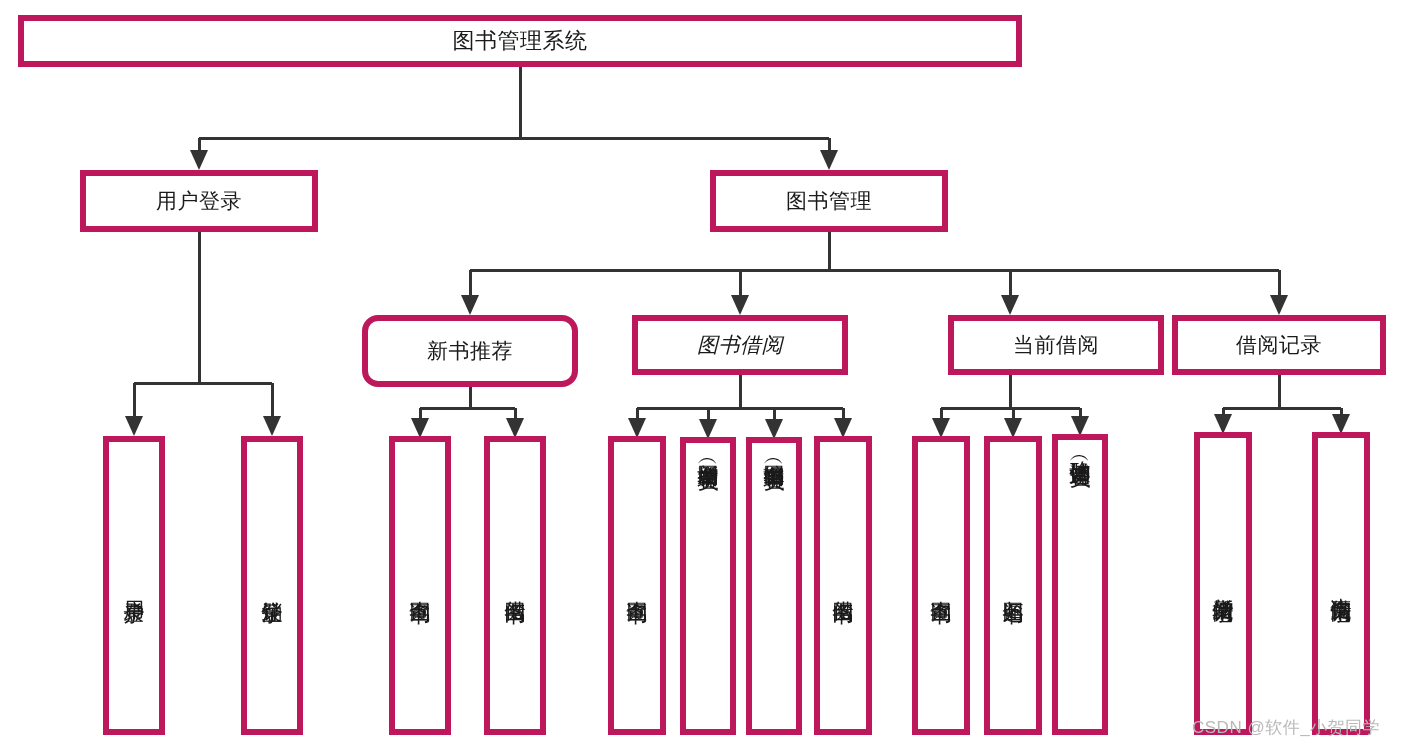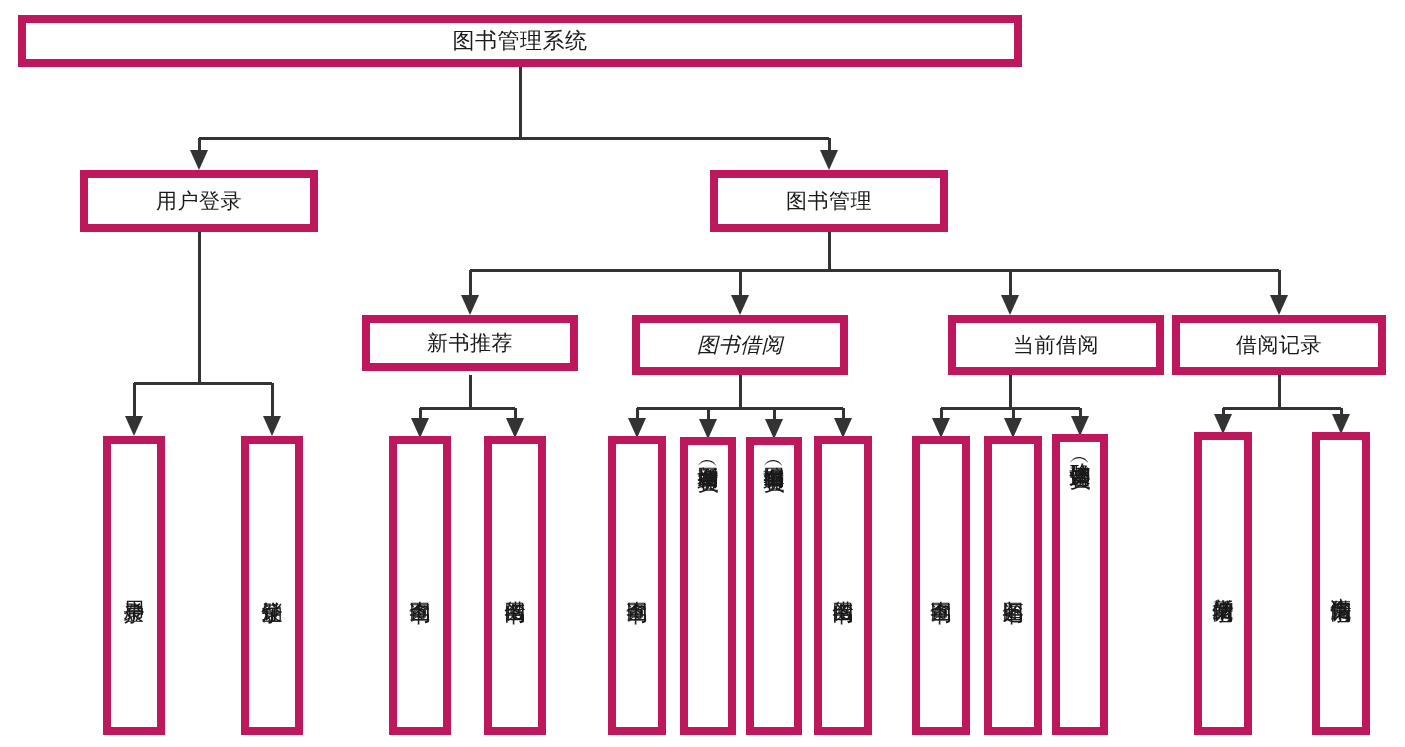--- a/index.html
+++ b/index.html
@@ -22,21 +22,21 @@
     position: absolute;
     left: 0;
     top: 0;
     width: 1405px;
     height: 747px;
     pointer-events: none;
   }
   .node {
     position: absolute;
     box-sizing: border-box;
-    border: 8px solid #be185d;
+    border: 6px solid #be185d;
     background: #ffffff;
     display: flex;
     align-items: center;
     justify-content: center;
     color: #1a1a1a;
   }
   .node .lbl {
     display: block;
     text-align: center;
     line-height: 1.18;
@@ -136,21 +136,21 @@
   <div id="nodes">
       <div class="node root horiz" style="left: 18px; top: 15px; width: 1004px; height: 52px;">
         <span class="lbl">图书管理系统</span>
       </div>
       <div class="node lvl2 horiz" style="left: 80px; top: 170px; width: 238px; height: 62px;">
         <span class="lbl">用户登录</span>
       </div>
       <div class="node lvl2 horiz" style="left: 710px; top: 170px; width: 238px; height: 62px;">
         <span class="lbl">图书管理</span>
       </div>
-      <div class="node lvl3 horiz" style="left: 362px; top: 315px; width: 216px; height: 56px;">
+      <div class="node lvl3 horiz" style="left: 362px; top: 315px; width: 216px; height: 72px; border-radius: 16px;">
         <span class="lbl">新书推荐</span>
       </div>
       <div class="node lvl3 horiz" style="left: 632px; top: 315px; width: 216px; height: 60px; font-style: italic;">
         <span class="lbl">图书借阅</span>
       </div>
       <div class="node lvl3 horiz" style="left: 902px; top: 315px; width: 216px; height: 60px; margin-left: 46px;">
         <span class="lbl">当前借阅</span>
       </div>
       <div class="node lvl3 horiz" style="left: 1172px; top: 315px; width: 214px; height: 60px;">
         <span class="lbl">借阅记录</span>
@@ -188,13 +188,14 @@
       <div class="node leaf vert" style="left: 1052px; top: 434px; width: 56px; height: 301px;">
         <span class="lbl">确认归还（管理员）</span>
       </div>
       <div class="node leaf vert centered" style="left: 1194px; top: 432px; width: 58px; height: 303px;">
         <span class="lbl">新增借阅记录</span>
       </div>
       <div class="node leaf vert centered" style="left: 1312px; top: 432px; width: 58px; height: 303px;">
         <span class="lbl">查询借阅记录</span>
       </div>
     </div>
+  <div class="watermark" style="left: 1192px; top: 716px;">CSDN @软件_小贺同学</div>
 </div>
 
 </body></html>

